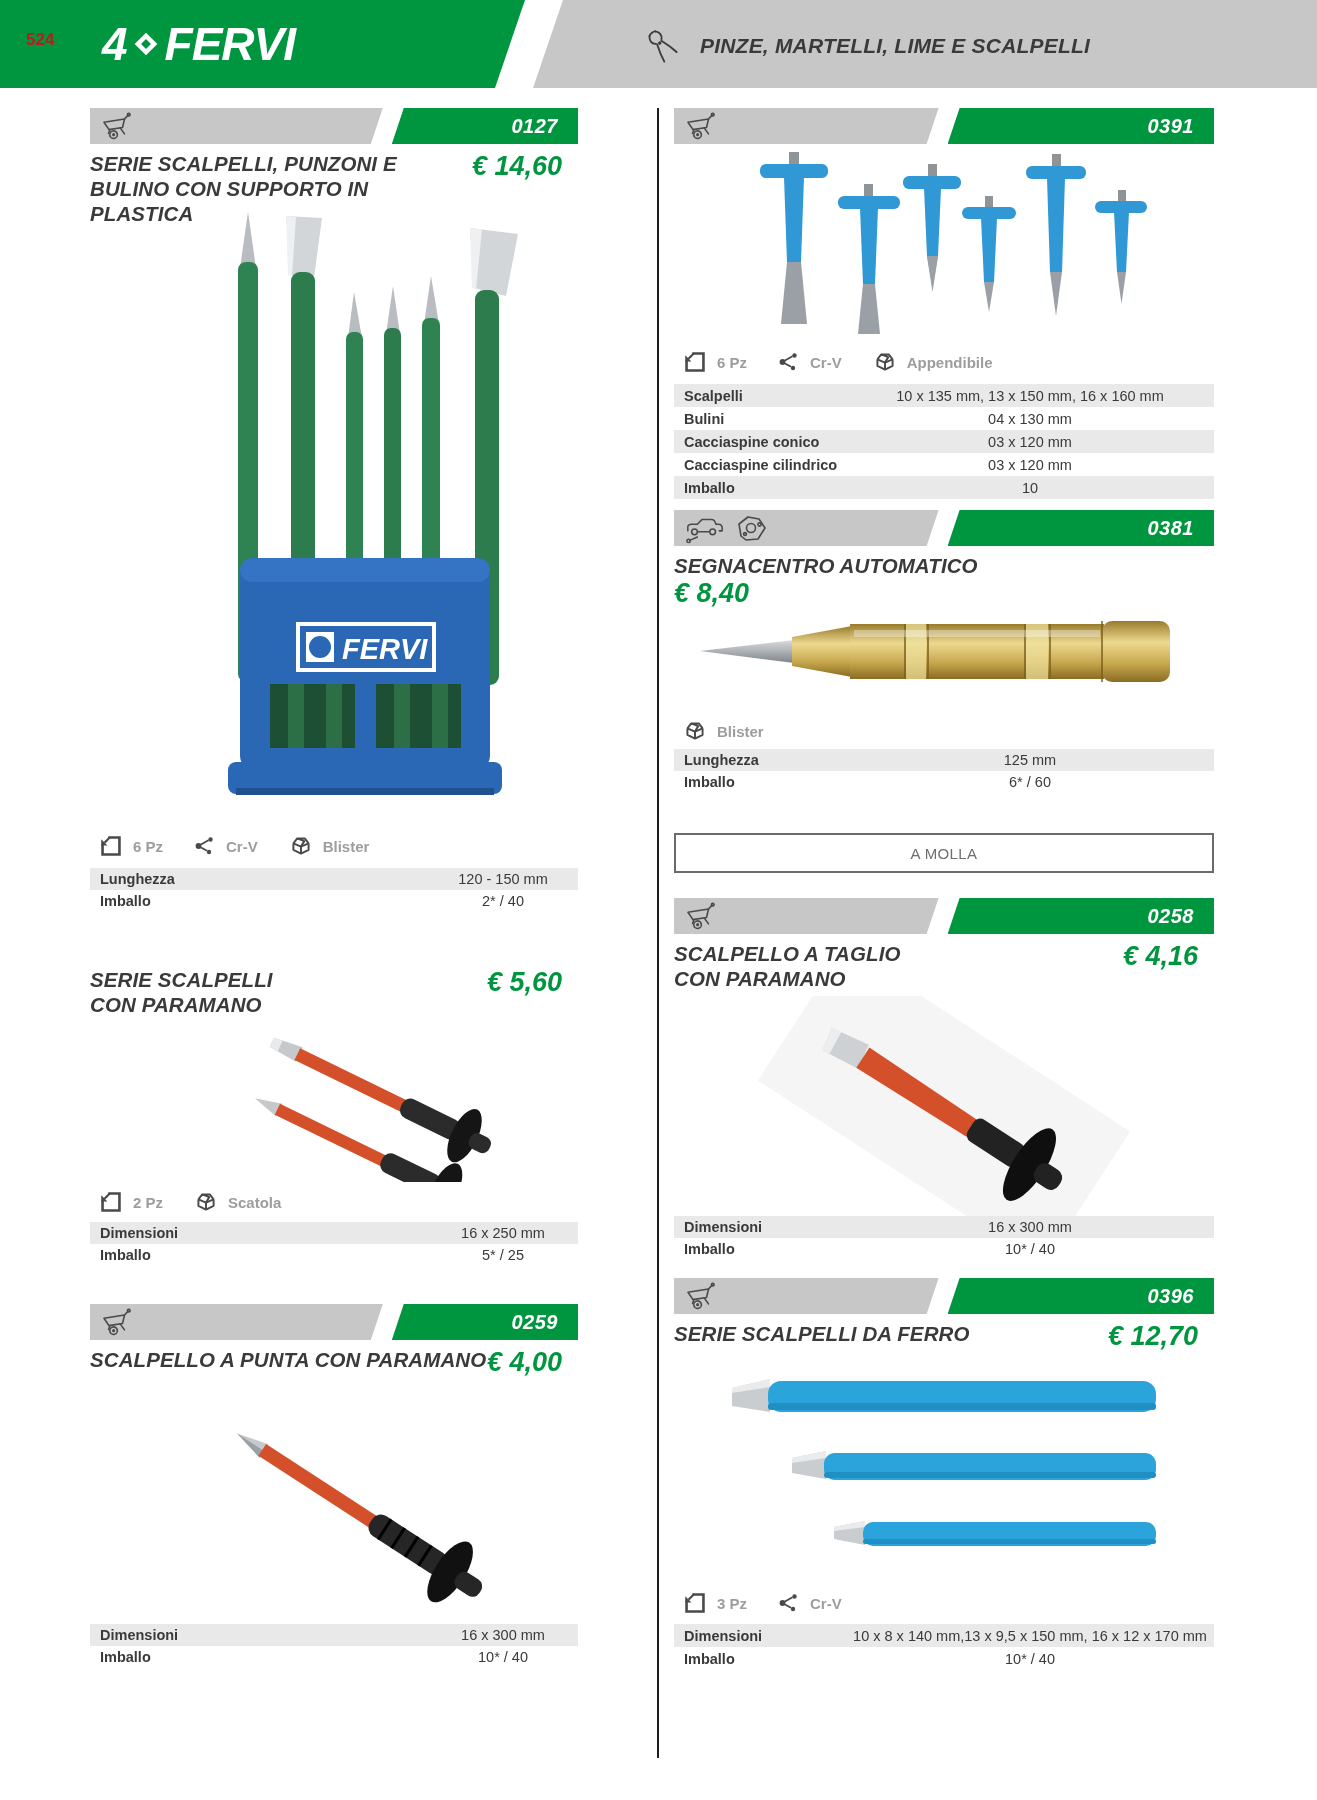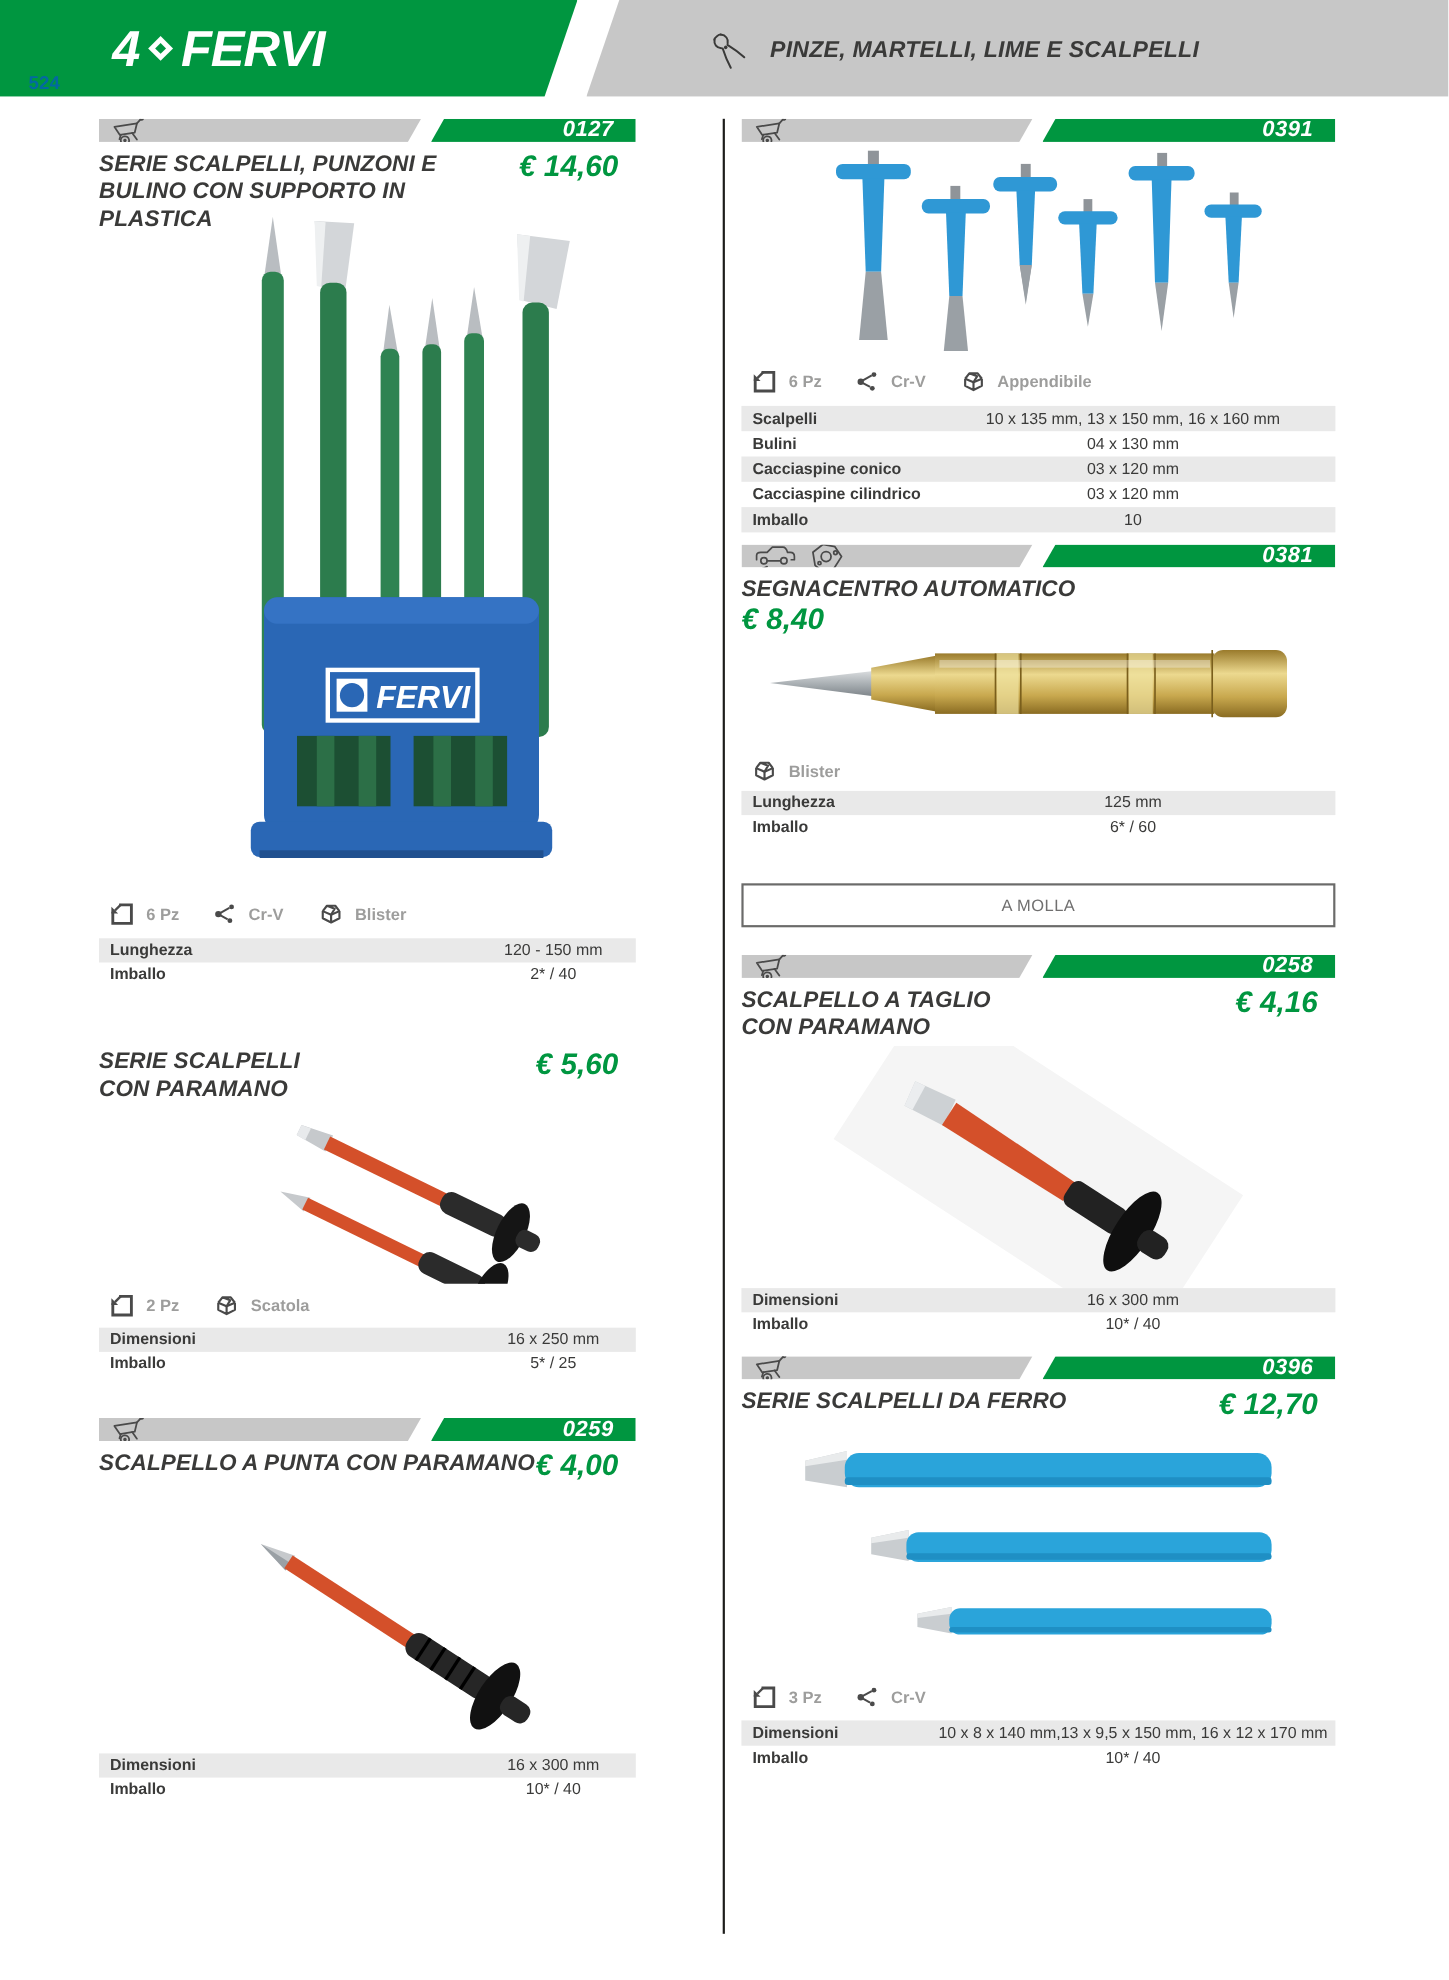--- a/index.html
+++ b/index.html
@@ -5,36 +5,36 @@
   html,body{margin:0;padding:0;background:#ffffff;}
   .page{position:relative;width:1317px;height:1800px;background:#fff;overflow:hidden;
         font-family:"Liberation Sans", sans-serif;color:#3a3a39;}
 
   
   .header{position:absolute;top:0;left:0;width:1317px;height:88px;}
   .header-green{position:absolute;top:0;left:0;width:525px;height:88px;background:#009640;
                 clip-path:polygon(0 0,100% 0,calc(100% - 30px) 100%,0 100%);}
   .header-gray{position:absolute;top:0;left:533px;right:0;height:88px;background:#c7c7c7;
                clip-path:polygon(30px 0,100% 0,100% 100%,0 100%);}
-  .page-number{position:absolute;top:30px;left:26px;color:#0369a1;font-size:17px;font-weight:bold;margin-top:36px;}
+  .page-number{position:absolute;top:30px;left:26px;color:#b91c1c;font-size:17px;font-weight:bold;}
   .logo{position:absolute;top:17px;left:102px;display:flex;align-items:center;color:#fff;
         font-weight:900;font-size:46px;letter-spacing:-1px;font-style:italic;}
   .logo .d{margin:0 2px;}
   .section-head{position:absolute;top:24px;left:640px;display:flex;align-items:center;gap:16px;}
   .section-title{font-size:21px;font-weight:bold;font-style:italic;color:#3a3a39;letter-spacing:.2px;}
 
   
   .col{position:absolute;top:108px;}
   .col-l{left:90px;width:488px;}
   .col-r{left:674px;width:540px;}
   .divider{position:absolute;left:657px;top:108px;width:2px;height:1650px;background:#1d1d1b;}
 
   
   .card{position:relative;}
-  .bar{position:relative;height:21px;padding-left:27px;}
+  .bar{position:relative;height:36px;padding-left:27px;}
   .bar-gray{position:absolute;top:0;bottom:0;left:0;background:#c7c7c7;
             clip-path:polygon(0 0,100% 0,calc(100% - 12px) 100%,0 100%);
             display:flex;align-items:center;padding-left:10px;box-sizing:border-box;gap:8px;}
   .bar-green{position:absolute;top:0;bottom:0;right:0;background:#009640;
              clip-path:polygon(12px 0,100% 0,100% 100%,0 100%);
              display:flex;align-items:center;justify-content:flex-end;}
   .bar-l .bar-gray{width:60%;}
   .bar-l .bar-green{left:calc(60% + 9px);}
   .bar-r .bar-gray{width:49%;}
   .bar-r .bar-green{left:calc(49% + 9px);}

